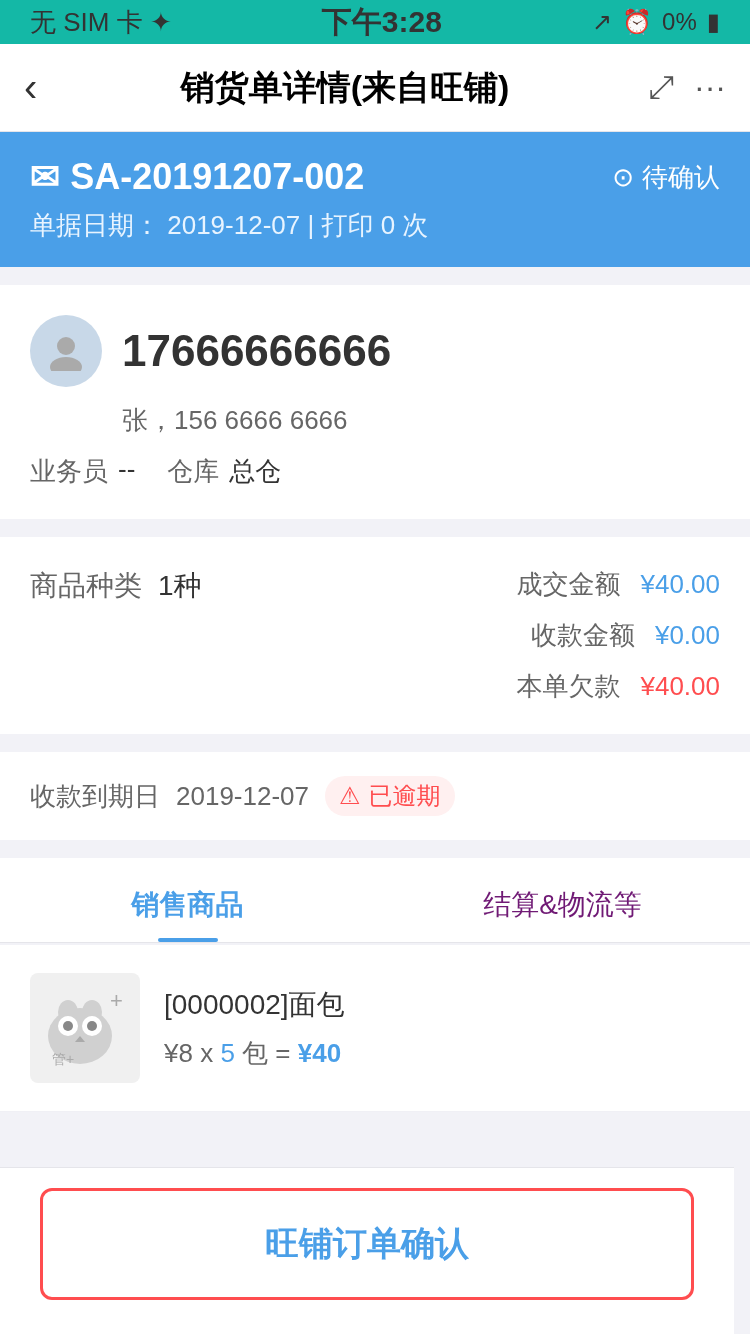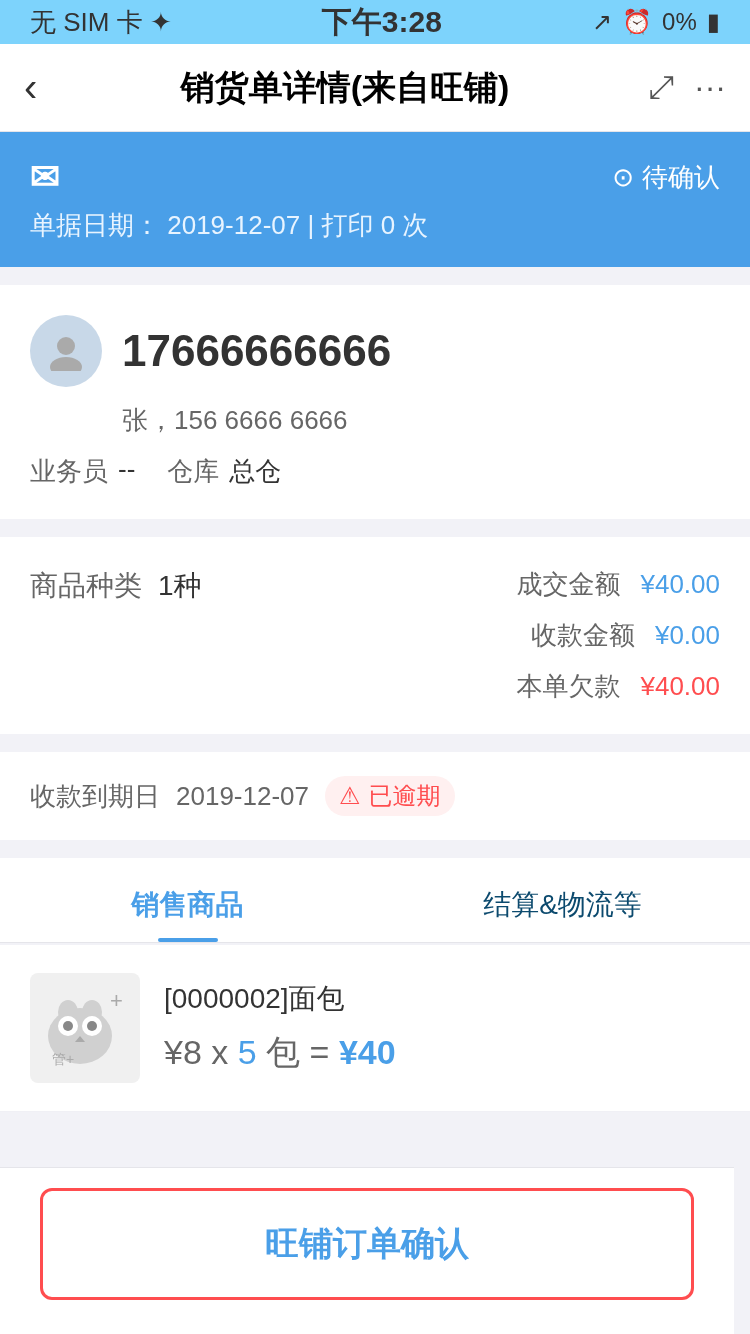--- a/index.html
+++ b/index.html
@@ -11,21 +11,21 @@
       background: #f2f2f7;
       font-size: 28px;
       color: #333;
     }
 
     
     .status-bar {
       display: flex;
       justify-content: space-between;
       align-items: center;
-      background: #7dd3fc;
+      background: #14b8a6;
       padding: 0 30px;
       height: 44px;
       font-size: 26px;
       font-weight: 500;
     }
     .status-left { display: flex; align-items: center; gap: 12px; }
     .status-center { font-size: 30px; font-weight: 600; }
     .status-right { display: flex; align-items: center; gap: 10px; font-size: 24px; }
 
     
@@ -213,21 +213,21 @@
       background: #fff;
       margin-top: 18px;
       display: flex;
       border-bottom: 1px solid #e5e5ea;
     }
     .tab-item {
       flex: 1;
       text-align: center;
       padding: 28px 0 18px;
       font-size: 28px;
-      color: #0c4a6e;
+      color: #701a75;
       position: relative;
       cursor: pointer;
     }
     .tab-item.active {
       color: #4a9fe8;
       font-weight: 600;
     }
     .tab-item.active::after {
       content: '';
       position: absolute;
@@ -265,21 +265,21 @@
     }
     .product-details {
       flex: 1;
     }
     .product-name {
       font-size: 28px;
       color: #333;
       margin-bottom: 12px;
     }
     .product-price {
-      font-size: 34px;
+      font-size: 26px;
       color: #666;
     }
     .product-price .qty { color: #4a9fe8; }
     .product-price .total { color: #4a9fe8; font-weight: 600; }
 
     
     .spacer { height: 200px; background: #f2f2f7; }
 
     
     .bottom-bar {
@@ -326,20 +326,21 @@
   <div class="nav-actions">
     <span class="nav-icon">⤢</span>
     <span class="nav-icon">···</span>
   </div>
 </div>
 
 <div class="order-header-card">
   <div class="order-header-top">
     <div class="order-id">
       <span>✉</span>
+      <span>SA-20191207-002</span>
     </div>
     <div class="order-status">
       <span>⊙</span>
       <span>待确认</span>
     </div>
   </div>
   <div class="order-date">
     <span>单据日期：</span>
     <span>2019-12-07</span>
     <span>| 打印 0 次</span>

